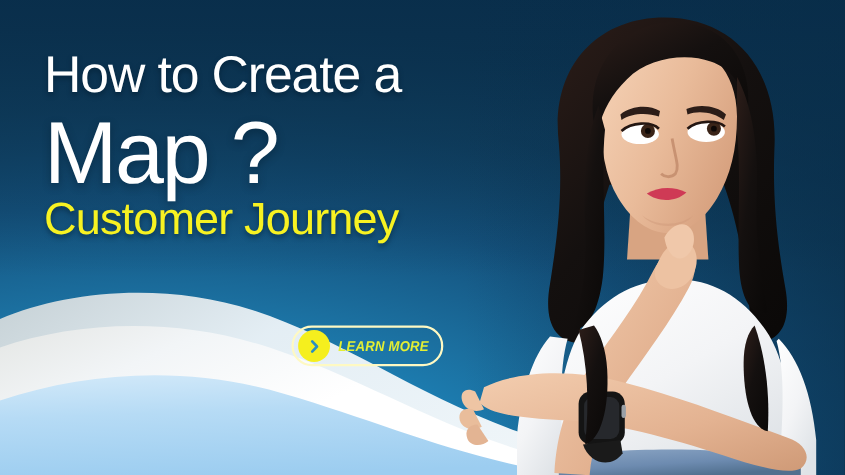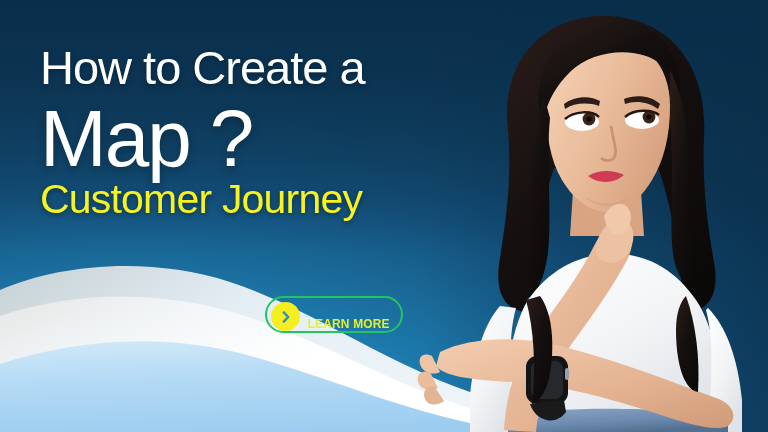--- a/index.html
+++ b/index.html
@@ -92,27 +92,28 @@
     margin-top: -2px;
   }
 
   
   .cta {
     position: absolute;
     left: 265px;
     top: 296px;
     width: 138px;
     height: 37px;
-    border: 2px solid #22c55e;
+    border: 2px solid #fef9c3;
     border-radius: 19px;
     display: flex;
-    align-items: flex-end;
+    align-items: center;
     box-sizing: border-box;
     padding-left: 4px;
     cursor: pointer;
+    font-style: italic;
   }
   .cta-circle {
     width: 29px;
     height: 29px;
     border-radius: 50%;
     background: #f5ef1e;
     display: flex;
     align-items: center;
     justify-content: center;
     flex: 0 0 auto;

